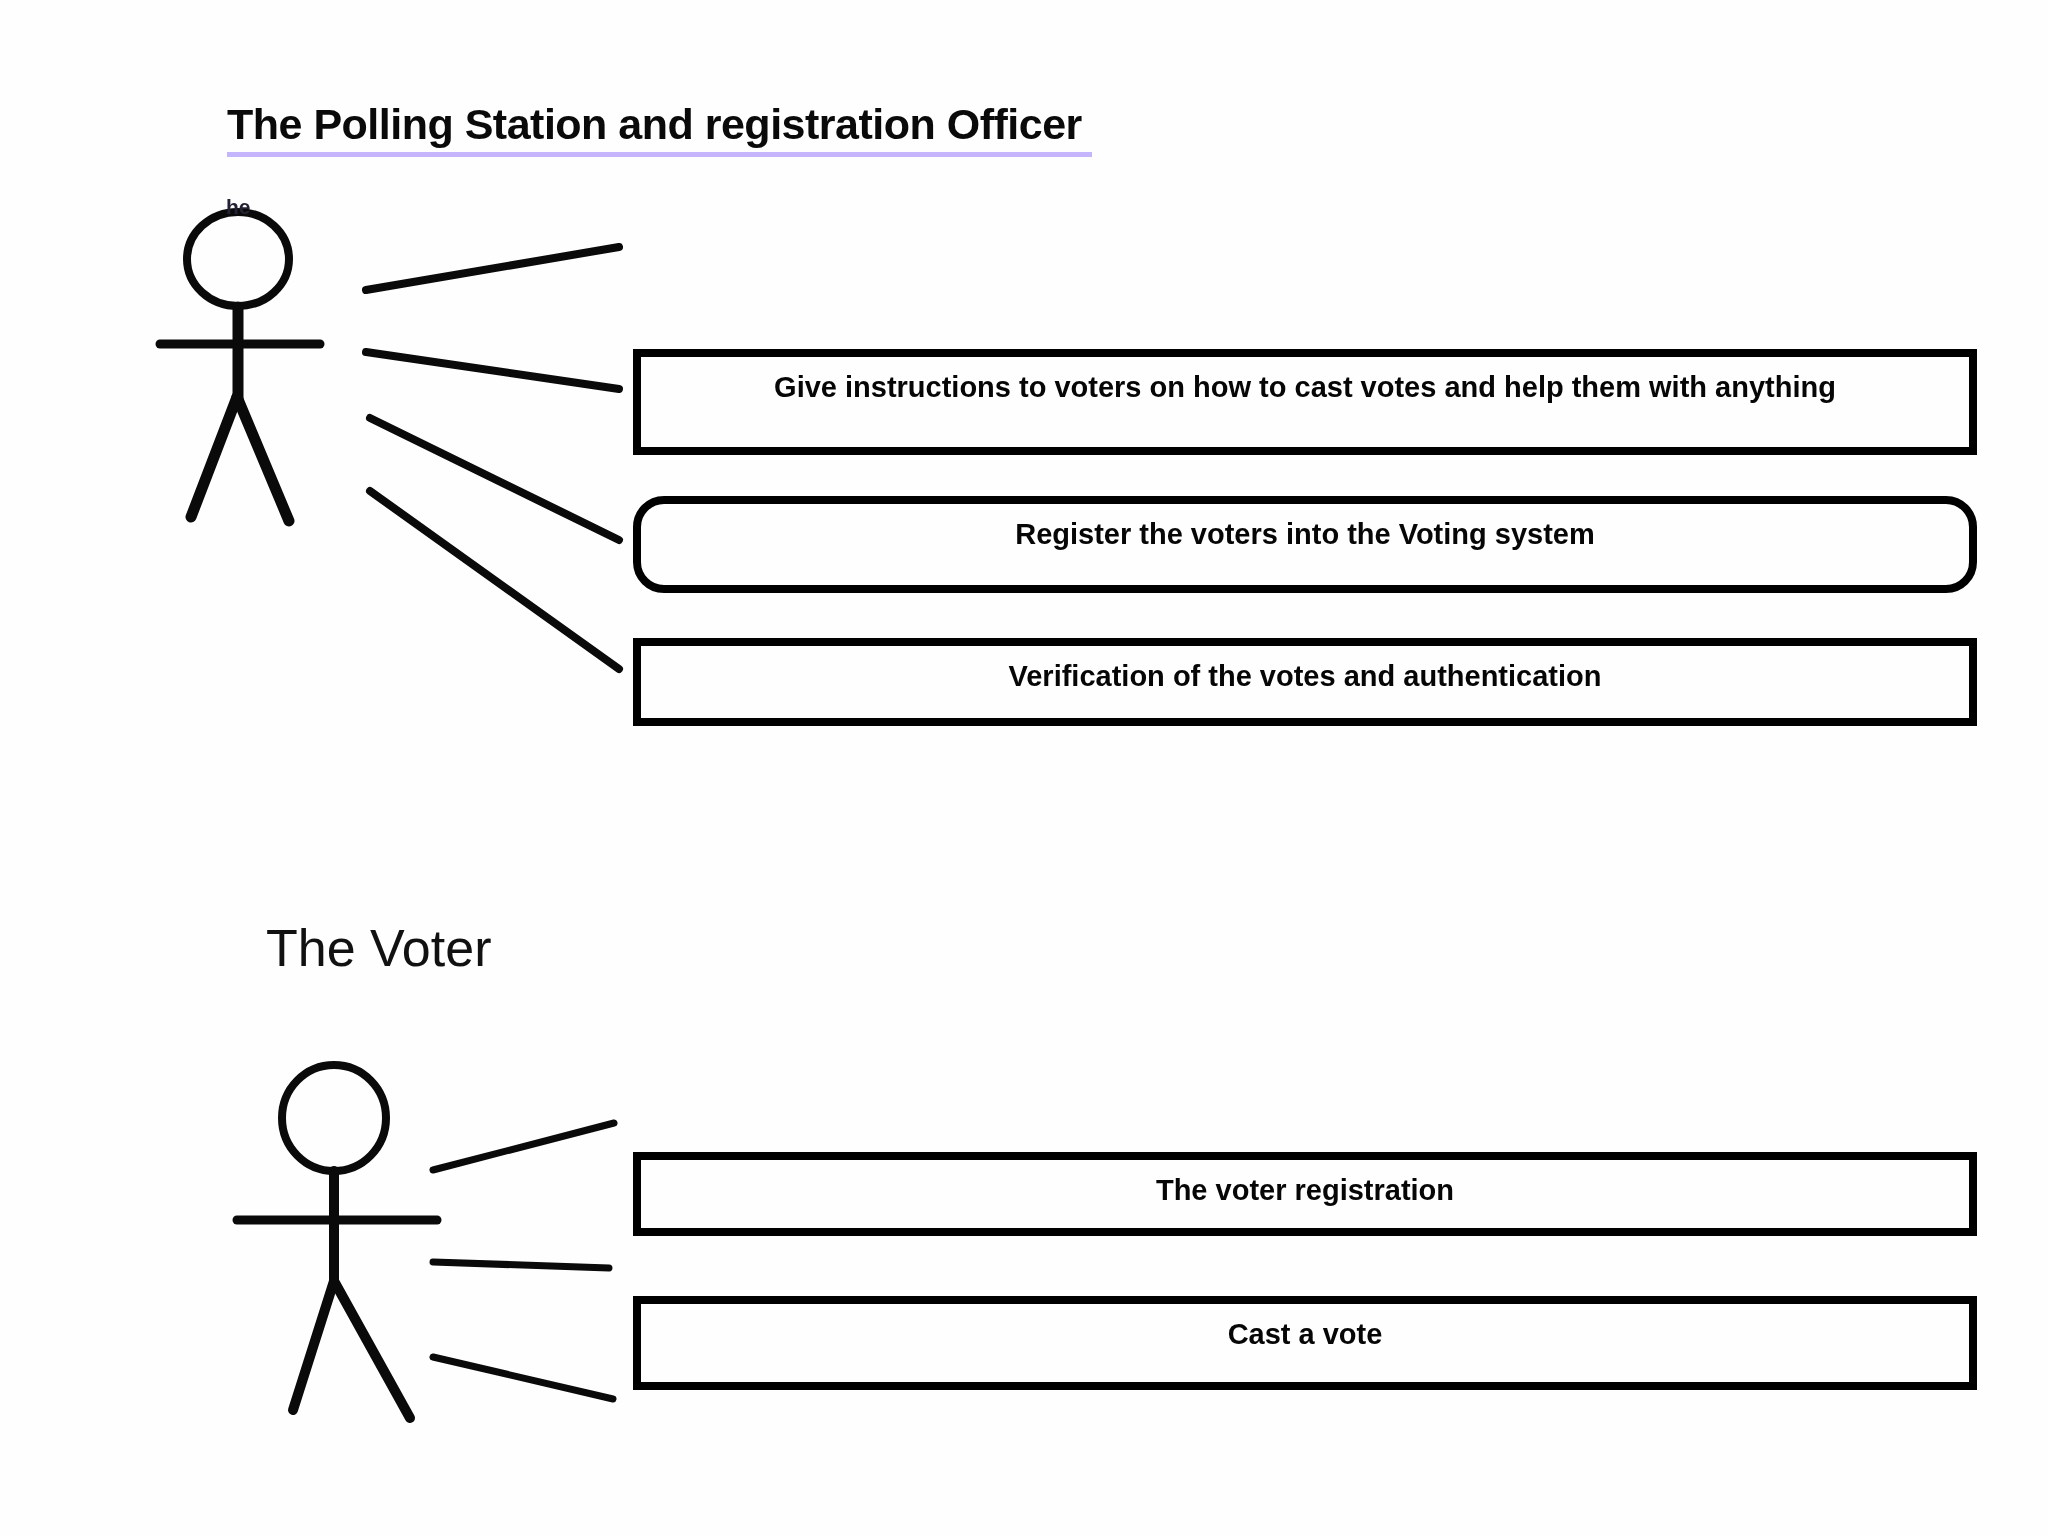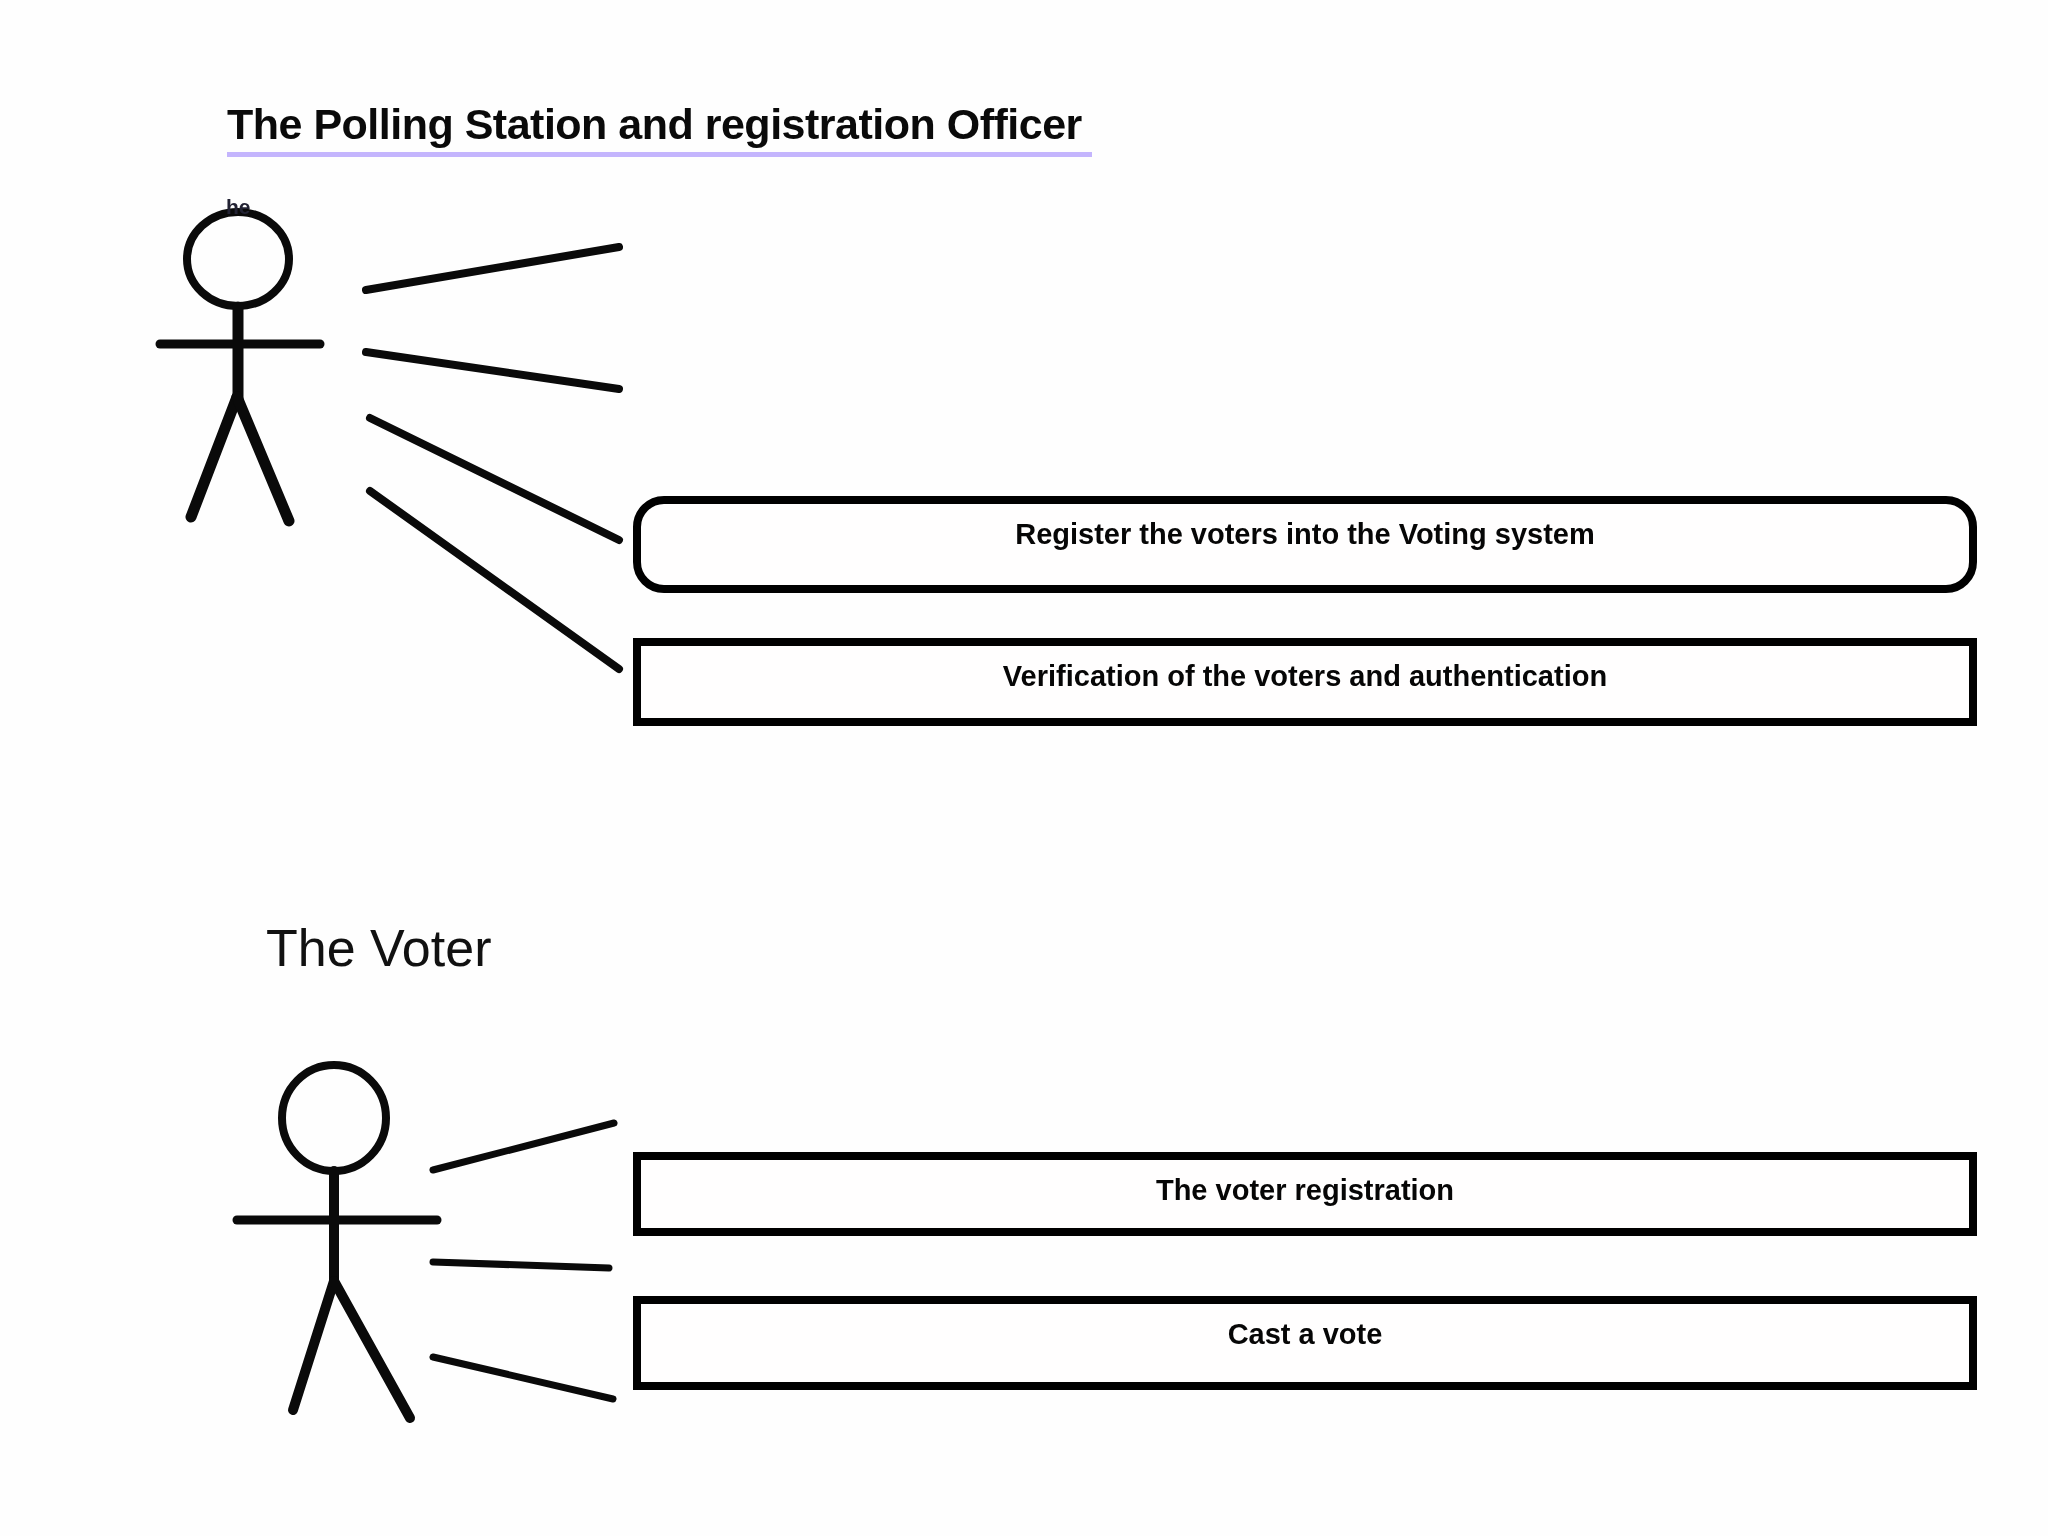--- a/index.html
+++ b/index.html
@@ -119,25 +119,28 @@
       <line x1="433" y1="1170" x2="614" y2="1123" stroke-width="7"></line>
       <line x1="433" y1="1262" x2="609" y2="1268" stroke-width="7"></line>
       <line x1="433" y1="1357" x2="613" y2="1399" stroke-width="7"></line>
     </g>
   </svg>
 
   <div class="page-title">The Polling Station and registration Officer</div>
 
   <div class="stray-text">he</div>
 
+  <div class="uc-box box-o2">
+    <span class="uc-label">Give instructions to voters on how to cast votes and help them with anything</span>
+  </div>
   <div class="uc-box box-o3">
     <span class="uc-label">Register the voters into the Voting system</span>
   </div>
   <div class="uc-box box-o4">
-    <span class="uc-label">Verification of the voters and authentication</span>
+    <span class="uc-label">Verification of the votes and authentication</span>
   </div>
 
   <div class="section-label">The Voter</div>
 
   <div class="uc-box box-v1">
     <span class="uc-label">The voter registration</span>
   </div>
   <div class="uc-box box-v3">
     <span class="uc-label">Cast a vote</span>
   </div>

